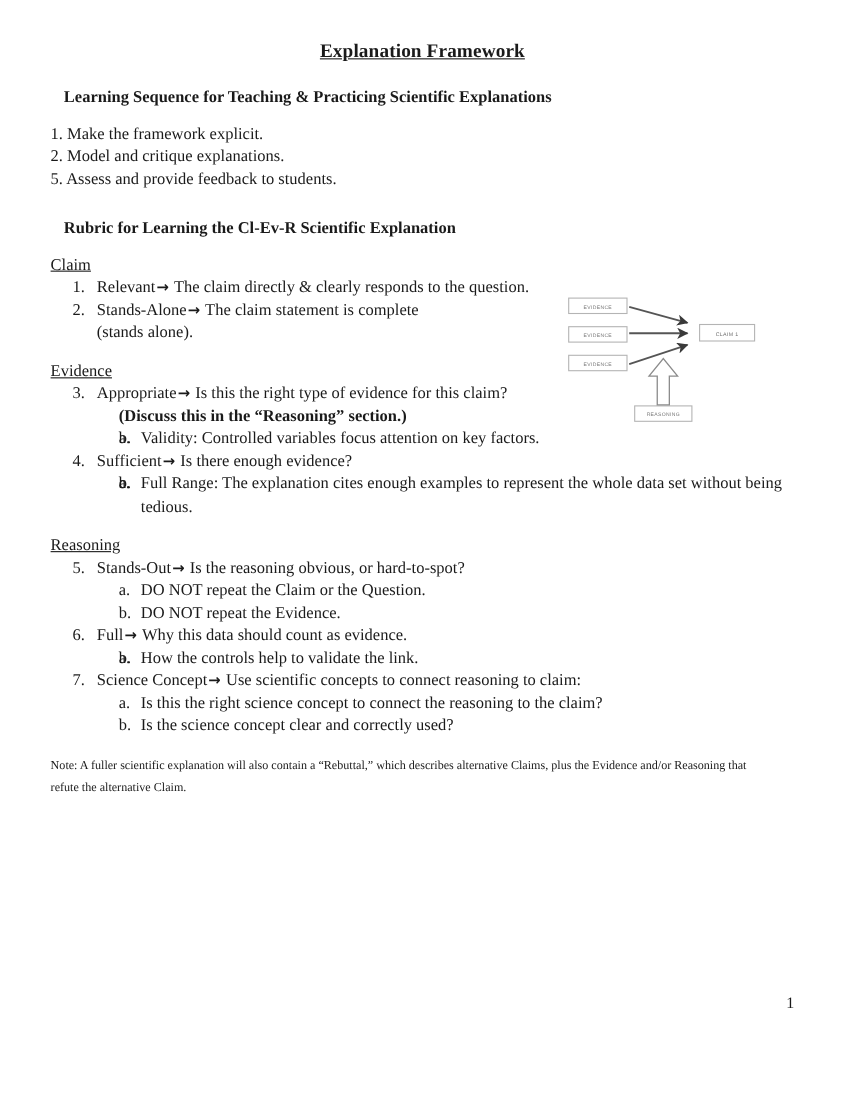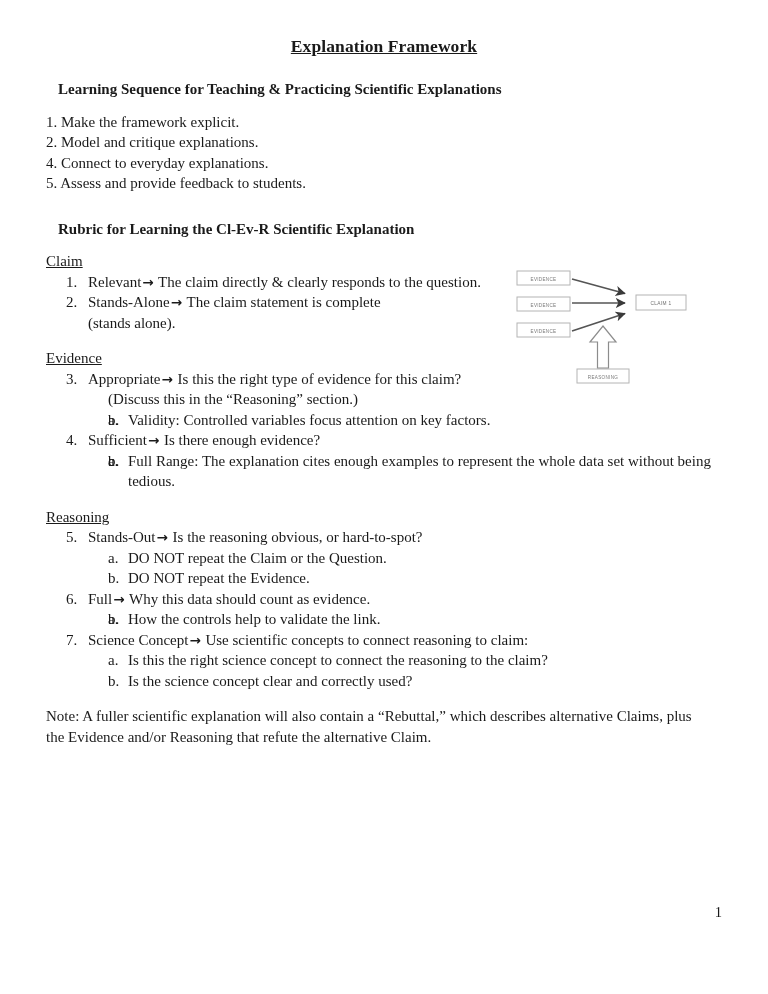--- a/index.html
+++ b/index.html
@@ -104,30 +104,31 @@
     top: 0;
     width: 18px;
     text-align: left;
     font-size: 15px;
   }
   .plain-indent {
     padding-left: 62px;
     font-size: 15px;
     line-height: 20.5px;
     margin: 0;
+    font-weight: bold;
   }
   .arrow-glyph {
     font-family: "DejaVu Sans", sans-serif;
     font-weight: bold;
     font-size: 13.5px;
     padding: 0 1px;
   }
 
   .note-par {
-    font-size: 15px;
+    font-size: 11px;
     line-height: 20.5px;
     margin: 0;
     width: 660px;
   }
 
   
   .diagram {
     position: absolute;
     left: 514px;
     top: 264px;
@@ -151,21 +152,20 @@
 <div class="page">
 
   <div class="content">
 
     <div class="doc-title">Explanation Framework</div>
 
     <div>
       <p class="sec-head">Learning Sequence for Teaching &amp; Practicing Scientific Explanations</p>
       <p class="line">1. Make the framework explicit.</p>
       <p class="line">2. Model and critique explanations.</p>
-      <p class="line">4. Connect to everyday explanations.</p>
       <p class="line">5. Assess and provide feedback to students.</p>
     </div>
 
     <p class="hrule">____________________________________________________________</p>
 
     <div>
       <p class="sec-head">Rubric for Learning the Cl-Ev-R Scientific Explanation</p>
 
       <p class="underline-head"><span class="u">Claim</span></p>
 

